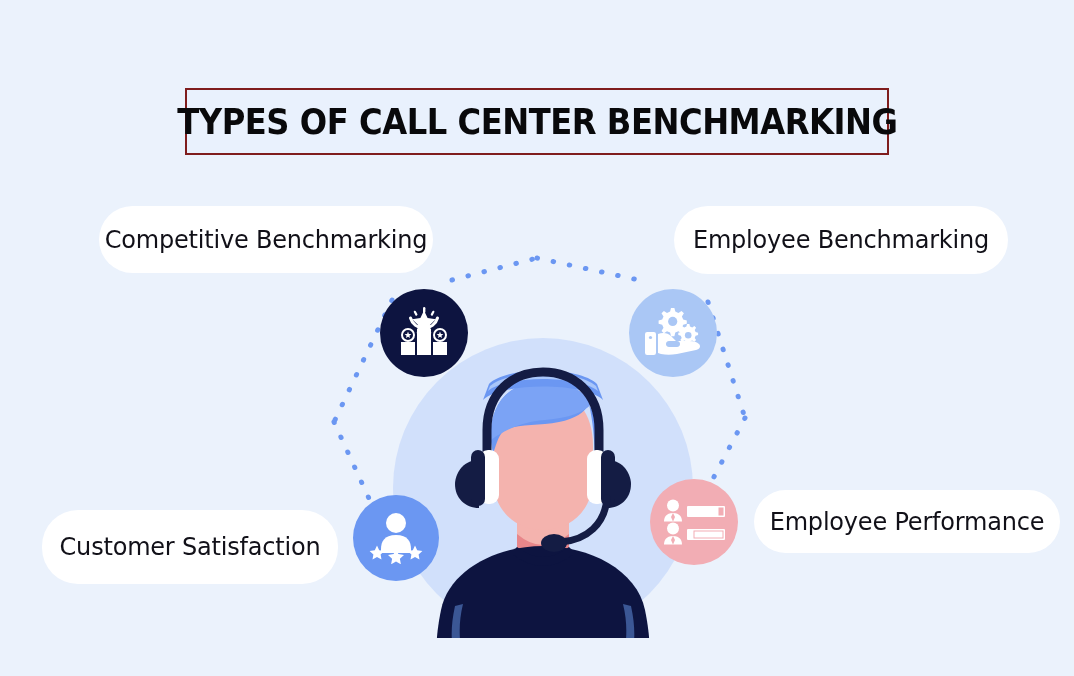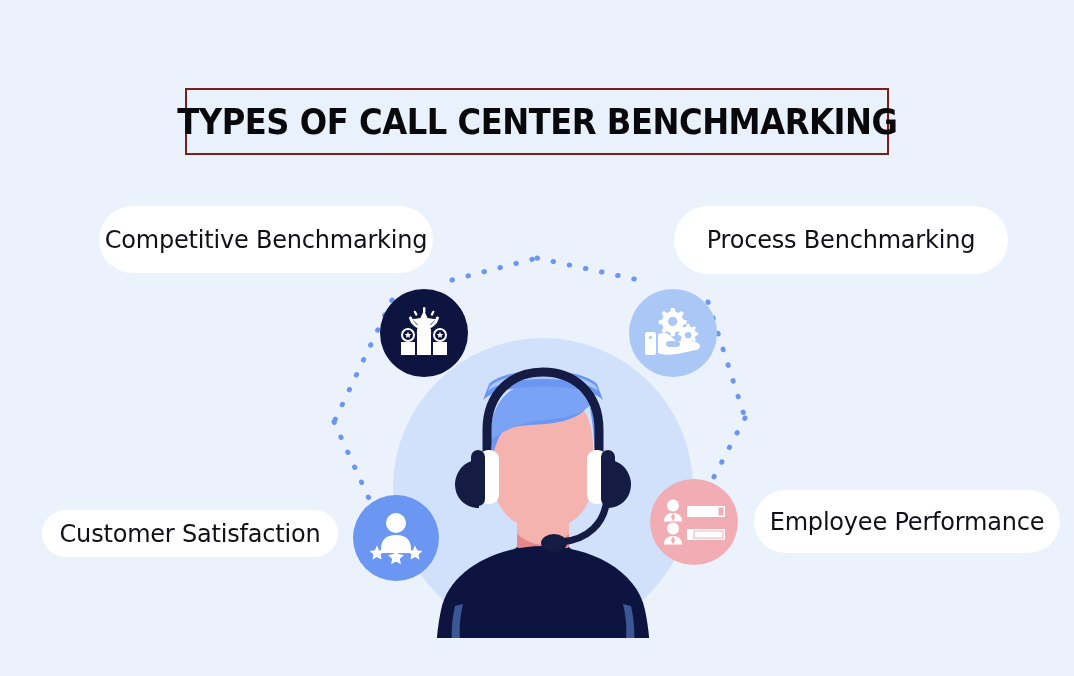--- a/index.html
+++ b/index.html
@@ -61,21 +61,21 @@
   .pill-text {
     font-family: "DejaVu Sans", sans-serif;
     font-size: 24px;
     font-weight: 500;
     color: #111018;
     white-space: nowrap;
     letter-spacing: -0.2px;
   }
   #pill-competitive { left: 99px;  top: 206px; width: 334px; height: 67px; }
   #pill-process     { left: 674px; top: 206px; width: 334px; height: 68px; }
-  #pill-customer    { left: 42px;  top: 510px; width: 296px; height: 47px; }
+  #pill-customer    { left: 42px;  top: 510px; width: 296px; height: 74px; }
   #pill-employee    { left: 754px; top: 490px; width: 306px; height: 63px; }
 
   
   .connector {
     position: absolute;
     left: 0; top: 0;
     width: 1074px;
     height: 676px;
     pointer-events: none;
   }
@@ -321,21 +321,21 @@
         <rect x="31.5" y="32.5" width="28" height="6" fill="#ffffff"></rect>
       </g>
     </svg>
   </div>
 
   <div class="pill" id="pill-competitive">
     <span class="pill-text">Competitive Benchmarking</span>
   </div>
 
   <div class="pill" id="pill-process">
-    <span class="pill-text">Process Benchmarking</span>
+    <span class="pill-text">Employee Benchmarking</span>
   </div>
 
   <div class="pill" id="pill-customer">
     <span class="pill-text">Customer Satisfaction</span>
   </div>
 
   <div class="pill" id="pill-employee">
     <span class="pill-text">Employee Performance</span>
   </div>
 

